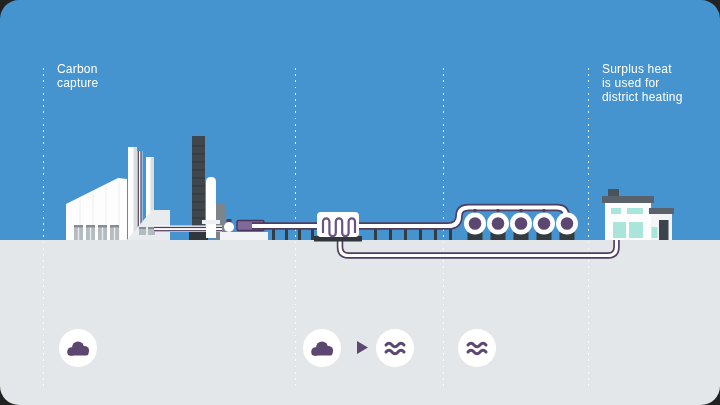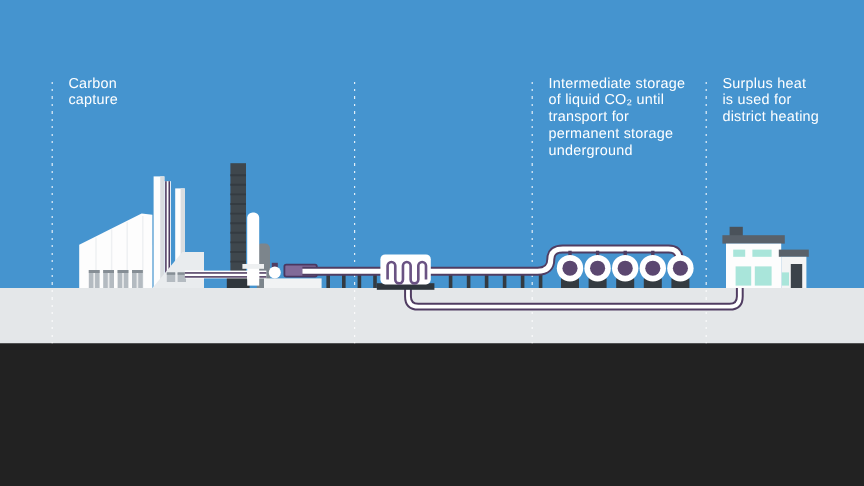--- a/index.html
+++ b/index.html
@@ -1,22 +1,22 @@
 <!DOCTYPE html>
 <html style="--sky: #4594cf; --ground: #e4e7e9; --text: #ffffff; --purple: #5b4770; --purple-dark: #503d62; --mint: #a9e5da; --metal-dark: #343b41; --roof-gray: #59616a;"><head>
 <meta charset="utf-8">
 <style>
   :root{
     --sky:#4594cf; --ground:#e4e7e9; --text:#ffffff;
     --purple:#5b4770; --purple-dark:#503d62; --mint:#a9e5da;
     --metal-dark:#343b41; --roof-gray:#59616a;
   }
   html,body{margin:0;padding:0;background:#222;}
-  .canvas{position:relative;width:720px;height:286px;overflow:hidden;
-          font-family:"Liberation Sans",sans-serif;}
+  .canvas{position:relative;width:720px;height:405px;overflow:hidden;
+          font-family:"Liberation Sans",sans-serif;border-radius:19px;}
   .sky{position:absolute;left:0;top:0;width:720px;height:240px;background:var(--sky);}
   .ground{position:absolute;left:0;top:240px;width:720px;height:165px;background:var(--ground);}
   .divider{position:absolute;top:68px;width:1.8px;height:322px;
     background:repeating-linear-gradient(to bottom,rgba(255,255,255,.85) 0 1.8px,rgba(255,255,255,0) 1.8px 6.2px);}
   .stage-label{position:absolute;top:63px;width:150px;color:var(--text);
     font-size:12px;line-height:1.16;letter-spacing:.2px;white-space:pre-line;}
   .scene{position:absolute;left:0;top:0;}
   .icon-circle{position:absolute;top:329px;width:38px;height:38px;border-radius:50%;
     background:#fff;display:flex;align-items:center;justify-content:center;}
   .arrow-wrap{position:absolute;top:341px;width:12px;height:14px;}
@@ -35,25 +35,20 @@
   <div class="sky"></div>
   <div class="ground"></div>
 
   <div class="divider" style="left:42.5px"></div>
   <div class="divider" style="left:294.5px"></div>
   <div class="divider" style="left:442.5px"></div>
   <div class="divider" style="left:587.5px"></div>
 
   <div class="stage-label" style="left:57px">Carbon
 capture</div>
-  <div class="stage-label" style="left:457px">Intermediate storage
-of liquid CO₂ until
-transport for
-permanent storage
-underground</div>
   <div class="stage-label" style="left:602px">Surplus heat
 is used for
 district heating</div>
 
   <svg class="scene" width="720" height="405" viewBox="0 0 720 405">
 
     <g>
 
       <rect x="128" y="147" width="9" height="93" fill="#fdfdfd"></rect>
       <rect x="133.5" y="147" width="3.5" height="93" fill="#d9dde0"></rect>

